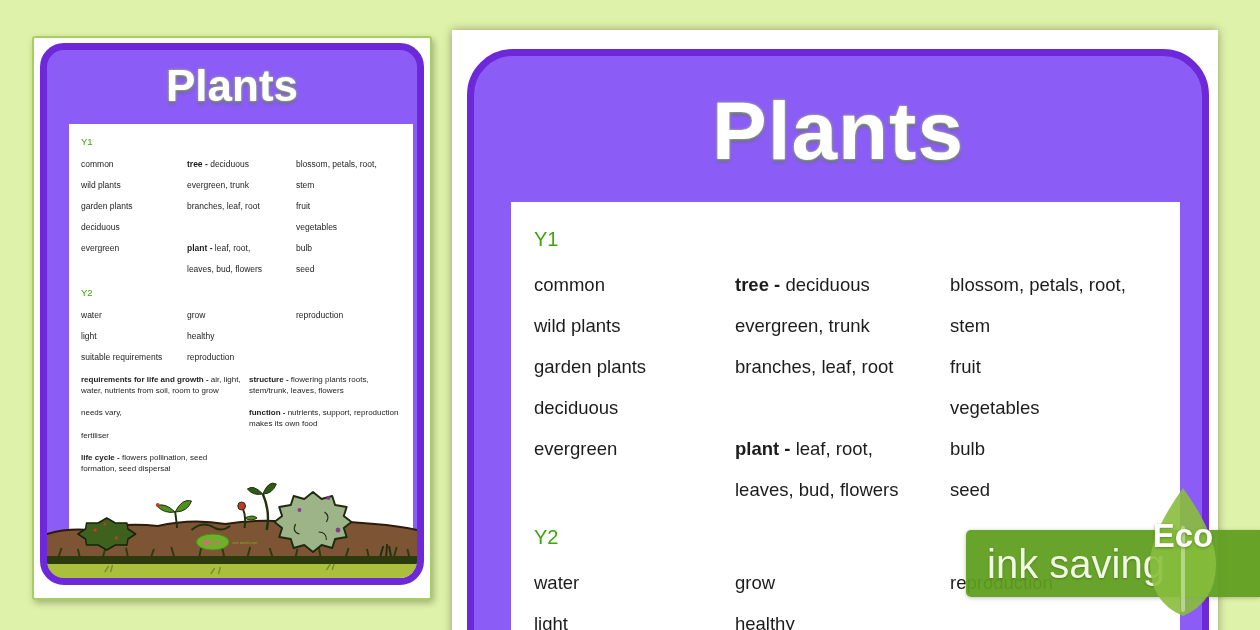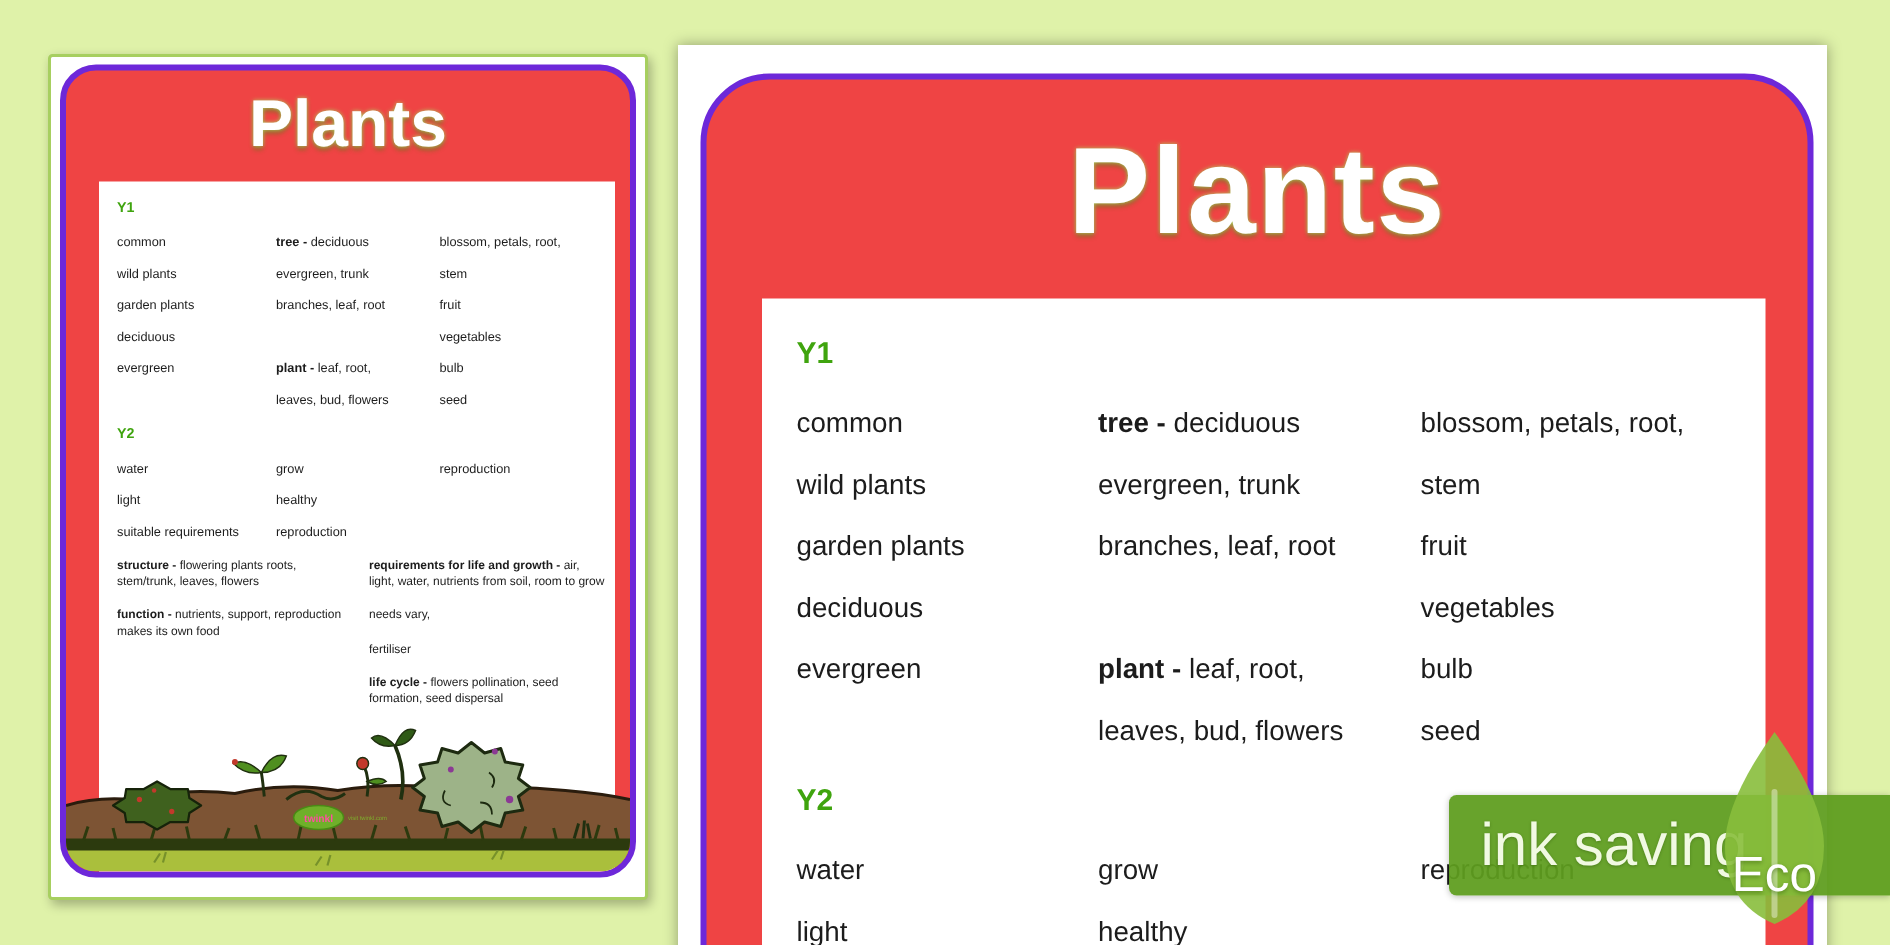--- a/index.html
+++ b/index.html
@@ -12,35 +12,35 @@
   .poster-small{
     left:32px;top:36px;width:400px;height:564px;
     border:2px solid #a7cf60;border-radius:3px;box-sizing:border-box;
     box-shadow:2px 3px 7px rgba(0,0,0,.28);
   }
   .poster-large{
     left:452px;top:30px;width:766px;height:700px;
     box-shadow:0 0 9px rgba(0,0,0,.35);
   }
   .card{
-    position:absolute;background:#ef4444;border:4px solid #6d28d9;
+    position:absolute;background:#8b5cf6;border:7px solid #6d28d9;
     overflow:hidden;box-sizing:border-box;
   }
   .poster-small .card{left:6px;top:5px;width:384px;height:542px;border-radius:24px;}
   .poster-large .card{left:15px;top:19px;width:742px;height:1100px;border-radius:46px;}
   .title{
     color:#fff;font-weight:bold;text-align:center;
     text-shadow:0 0 3px rgba(170,220,100,.95), 0 3px 3px rgba(70,125,15,.45);
   }
   .poster-small .title{font-size:44px;line-height:46px;margin-top:13px;}
   .poster-large .title{font-size:82px;line-height:86px;margin-top:32px;letter-spacing:1px;}
   .content{position:absolute;background:#fff;box-sizing:border-box;}
   .poster-small .content{left:22px;top:74px;width:344px;height:479px;padding:12px 6px 0 6px;}
   .poster-large .content{left:37px;top:146px;width:669px;height:950px;padding:26px 10px 0 23px;}
-  .sec-heading{color:#3fa40e;font-weight:bold;}
+  .sec-heading{color:#3fa40e;font-weight:normal;}
   .poster-small .sec-heading{font-size:9.5px;line-height:11px;margin:0 0 7px 6px;}
   .poster-large .sec-heading{font-size:20px;line-height:22px;margin:0 0 14px 0;}
   .poster-small .section{margin-bottom:7px;}
   .poster-large .section{margin-bottom:16px;}
   .grid3{display:grid;}
   .poster-small .grid3{grid-template-columns:106px 109px 1fr;padding-left:6px;}
   .poster-large .grid3{grid-template-columns:201px 215px 1fr;}
   .col p{margin:0;color:#1c1c1c;white-space:nowrap;}
   .poster-small .col p{font-size:8.5px;line-height:21px;height:21px;}
   .poster-large .col p{font-size:18.5px;line-height:41px;height:41px;}
@@ -56,22 +56,22 @@
     background:rgba(95,157,31,.94);border-radius:5px 0 0 5px;z-index:10;
     box-shadow:0 1px 4px rgba(0,0,0,.25);
   }
   .ink-label{
     position:absolute;left:21px;top:50%;transform:translateY(-50%);
     font-size:40px;color:#f1f9e2;text-shadow:0 1px 2px rgba(45,85,10,.45);
     white-space:nowrap;
   }
   .eco-leaf{position:absolute;left:1146px;top:486px;width:74px;height:132px;z-index:11;}
   .eco-text{
-    position:absolute;left:1146px;top:564px;width:74px;text-align:center;
-    font-size:33px;font-weight:normal;color:#fff;z-index:12;
+    position:absolute;left:1146px;top:517px;width:74px;text-align:center;
+    font-size:33px;font-weight:bold;color:#fff;z-index:12;
     text-shadow:0 1px 3px rgba(45,85,10,.5);
   }
 </style>
 </head>
 <body>
 
 <div class="poster poster-small">
   <div class="card">
     <div class="title">Plants</div>
     <div class="content">
@@ -117,28 +117,28 @@
               <p>reproduction</p>
             </div>
           <div class="col">
               <p>reproduction</p>
             </div>
         </div>
       </div>
       <div class="section">
         <div class="grid2">
           <div class="y3col">
-              <p><b>structure - </b>flowering plants roots, stem/trunk, leaves, flowers</p>
-              <p><b>function - </b>nutrients, support, reproduction makes its own food</p>
-            </div>
-          <div class="y3col">
               <p><b>requirements for life and growth - </b>air, light, water, nutrients from soil, room to grow</p>
               <p>needs vary,</p>
               <p>fertiliser</p>
               <p><b>life cycle - </b>flowers pollination, seed formation, seed dispersal</p>
+            </div>
+          <div class="y3col">
+              <p><b>structure - </b>flowering plants roots, stem/trunk, leaves, flowers</p>
+              <p><b>function - </b>nutrients, support, reproduction makes its own food</p>
             </div>
         </div>
       </div>
     </div>
 
     <svg class="garden" viewBox="0 0 384 110" preserveAspectRatio="none">
 
       <rect x="0" y="93" width="384" height="17" fill="#aabf3c"></rect>
 
       <path d="M0 66 Q20 60 45 62 Q80 54 115 58 Q150 50 185 56 Q225 50 260 55 Q300 52 340 56 Q365 58 384 62 L384 95 L0 95 Z" fill="#7d5434"></path>

